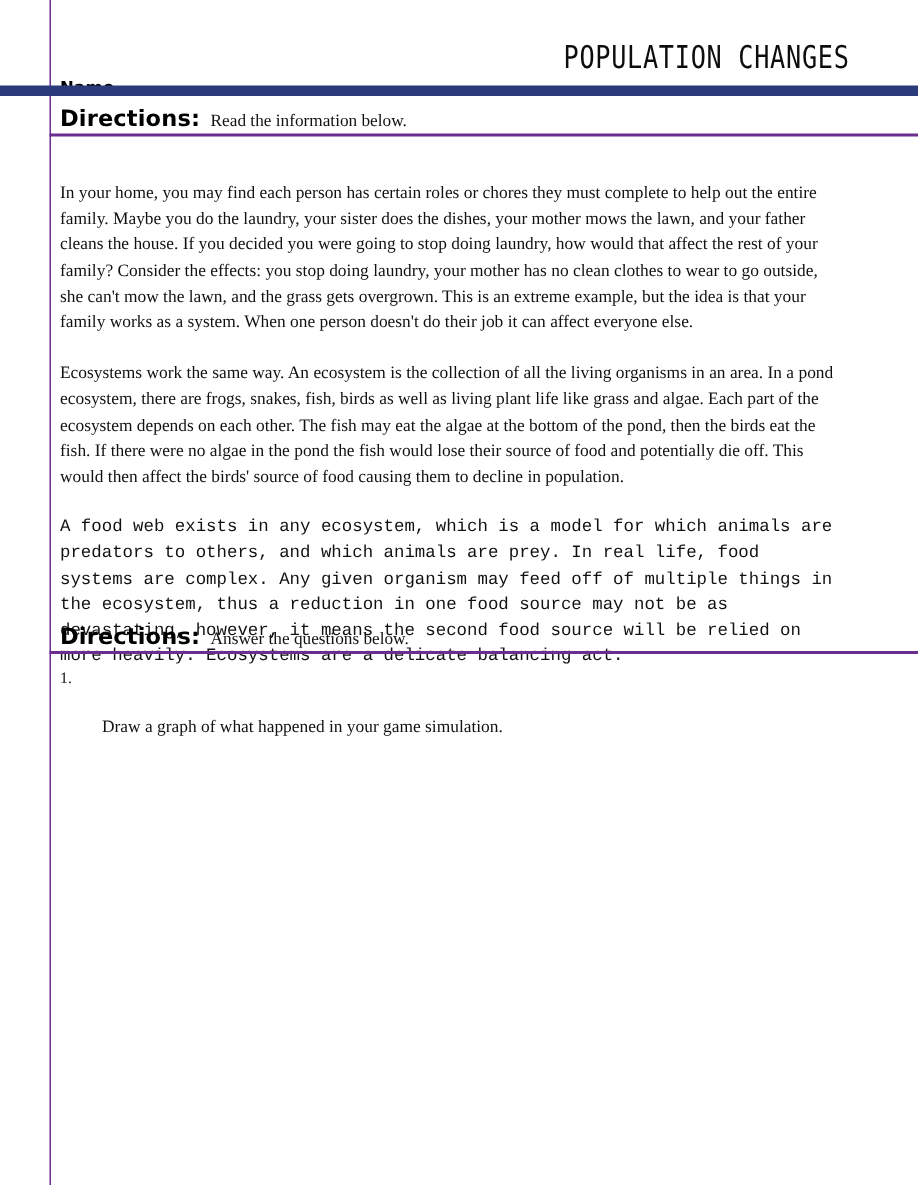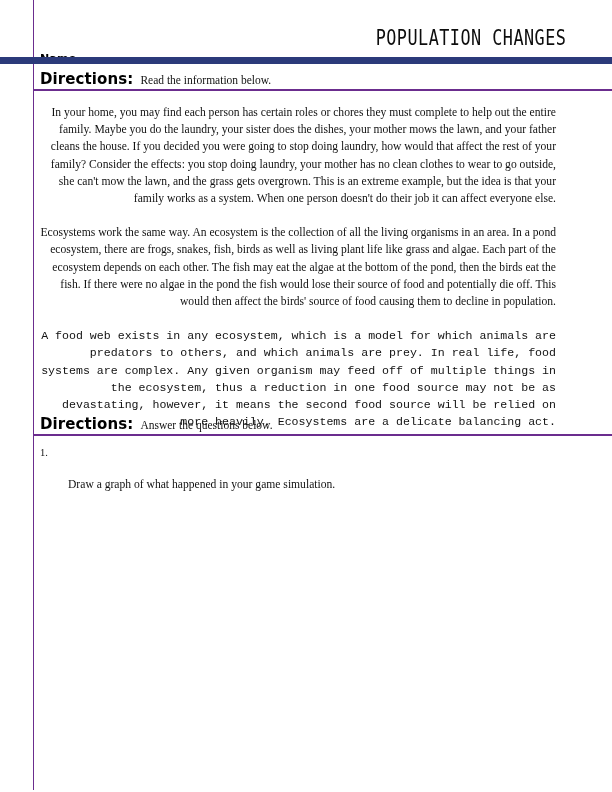--- a/index.html
+++ b/index.html
@@ -112,21 +112,21 @@
     position: absolute;
     left: 40px;
     width: 516px;
     font-size: 11.6px;
     line-height: 17.2px;
     text-align: left;
     color: #111;
   }
   .passage p { margin: 0 0 17px 0; }
   .passage p:last-child { margin-bottom: 0; font-family: Liberation Mono, monospace; }
-  .passage.body-copy { top: 104px; text-align: right; }
+  .passage.body-copy { top: 120px; }
 
   
   .questions {
     position: absolute;
     left: 40px;
     top: 445px;
     width: 520px;
   }
   .question-item {
     display: flex;

